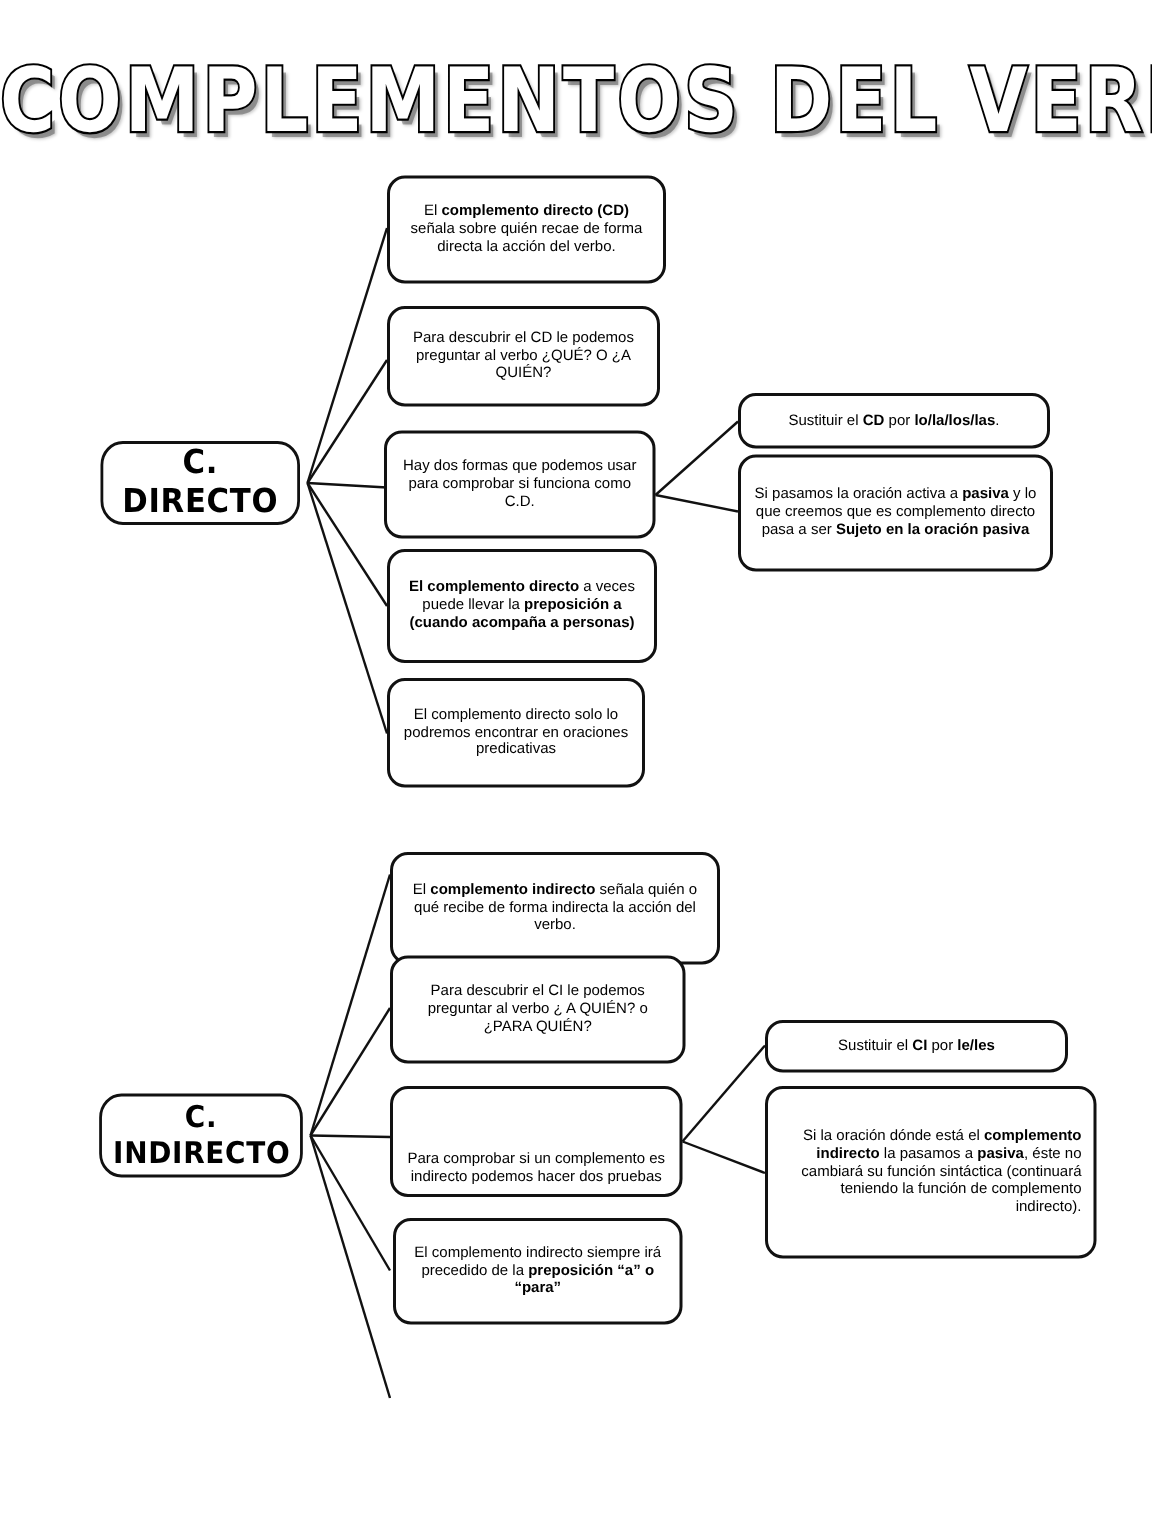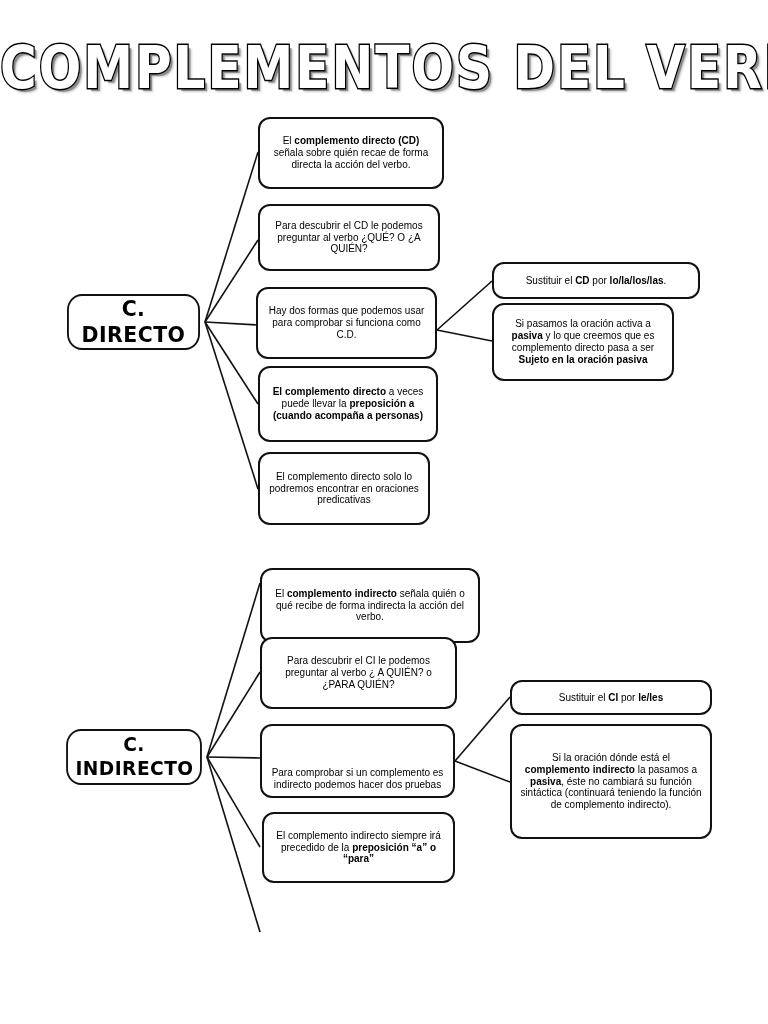--- a/index.html
+++ b/index.html
@@ -131,21 +131,21 @@
   </div>
 
   <div class="node" style="left:258px; top:452px; width:172px; height:73px;">
     <span class="txt"><span>El complemento directo solo lo podremos encontrar en oraciones predicativas</span></span>
   </div>
 
   <div class="node" style="left:492px; top:262px; width:208px; height:37px;">
     <span class="txt"><span>Sustituir el </span><b>CD</b><span> por </span><b>lo/la/los/las</b><span>.</span></span>
   </div>
 
-  <div class="node" style="left:492px; top:303px; width:182px; height:78px;">
+  <div class="node" style="left:492px; top:303px; width:210px; height:78px;">
     <span class="txt"><span>Si pasamos la oración activa a </span><b>pasiva</b><span> y lo que creemos que es complemento directo pasa a ser </span><b>Sujeto en la oración pasiva</b></span>
   </div>
 
   <div class="node root" style="left:61px; top:729px; width:146px; height:56px; font-size:20px;">
     <span class="txt">C. INDIRECTO</span>
   </div>
 
   <div class="node" style="left:260px; top:568px; width:220px; height:75px;">
     <span class="txt"><span>El </span><b>complemento indirecto</b><span> señala quién o qué recibe de forma indirecta la acción del verbo.</span></span>
   </div>
@@ -160,17 +160,17 @@
 
   <div class="node" style="left:262px; top:812px; width:193px; height:71px;">
     <span class="txt"><span>El complemento indirecto siempre irá precedido de la </span><b>preposición “a” o “para”</b></span>
   </div>
 
 
   <div class="node" style="left:510px; top:680px; width:202px; height:35px;">
     <span class="txt"><span>Sustituir el </span><b>CI</b><span> por </span><b>le/les</b></span>
   </div>
 
-  <div class="node" style="left:510px; top:724px; width:202px; height:115px;">
+  <div class="node" style="left:510px; top:724px; width:221px; height:115px;text-align:right;">
     <span class="txt"><span>Si la oración dónde está el </span><b>complemento indirecto</b><span> la pasamos a </span><b>pasiva</b><span>, éste no cambiará su función sintáctica (continuará teniendo la función de complemento indirecto).</span></span>
   </div>
 
 </div>
 
 </body></html>

